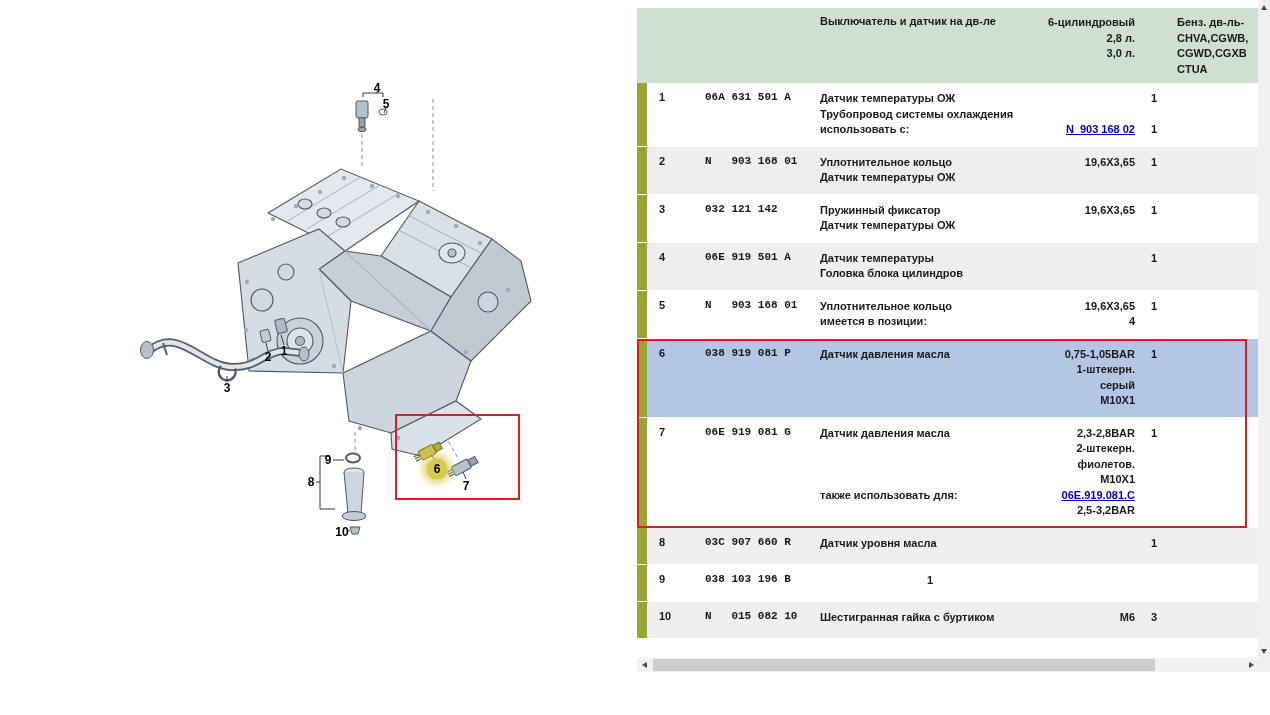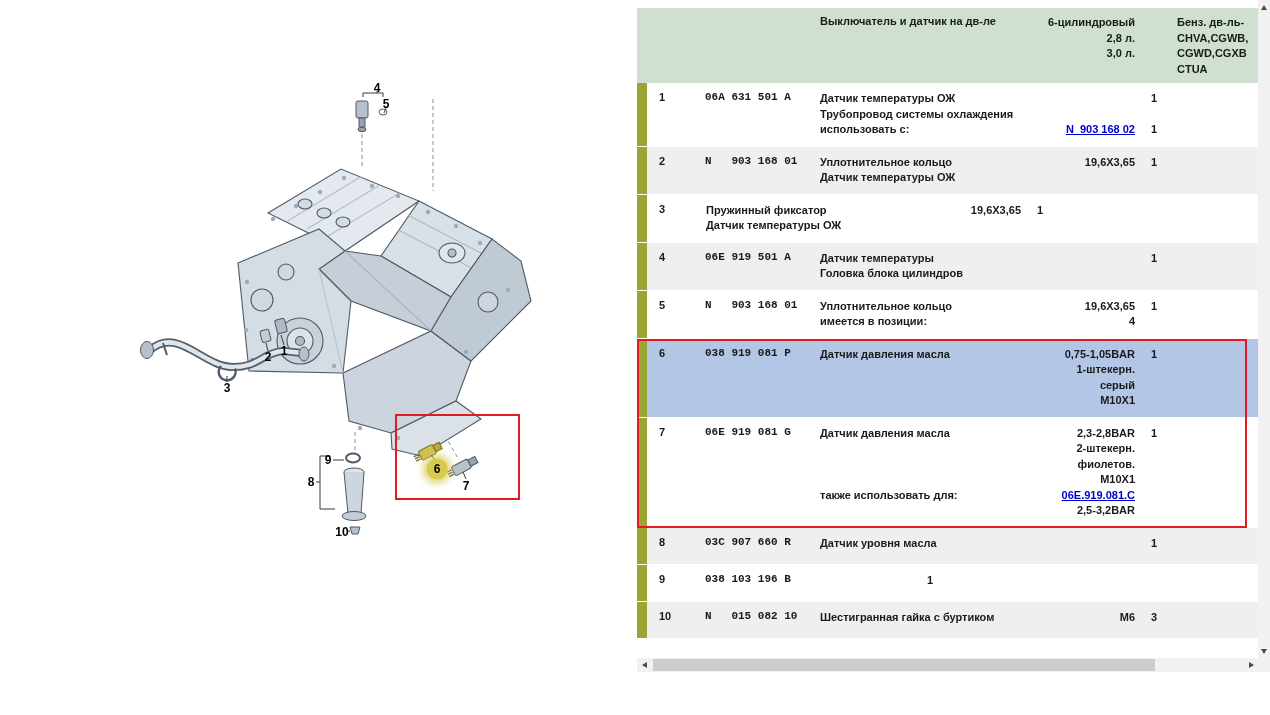--- a/index.html
+++ b/index.html
@@ -239,20 +239,21 @@
             <div class="ln">19,6X3,65</div>
           </div>
     <div class="c-qty">
             <div class="ln">1</div>
           </div>
     <div class="c-extra"></div>
   </div>
         <div class="trow">
     <div class="c-bar"></div>
     <div class="c-pos">3</div>
+    <div class="c-part">032 121 142</div>
     <div class="c-desc">
             <div class="ln">Пружинный фиксатор</div>
             <div class="ln">Датчик температуры ОЖ</div>
           </div>
     <div class="c-spec">
             <div class="ln">19,6X3,65</div>
           </div>
     <div class="c-qty">
             <div class="ln">1</div>
           </div>

